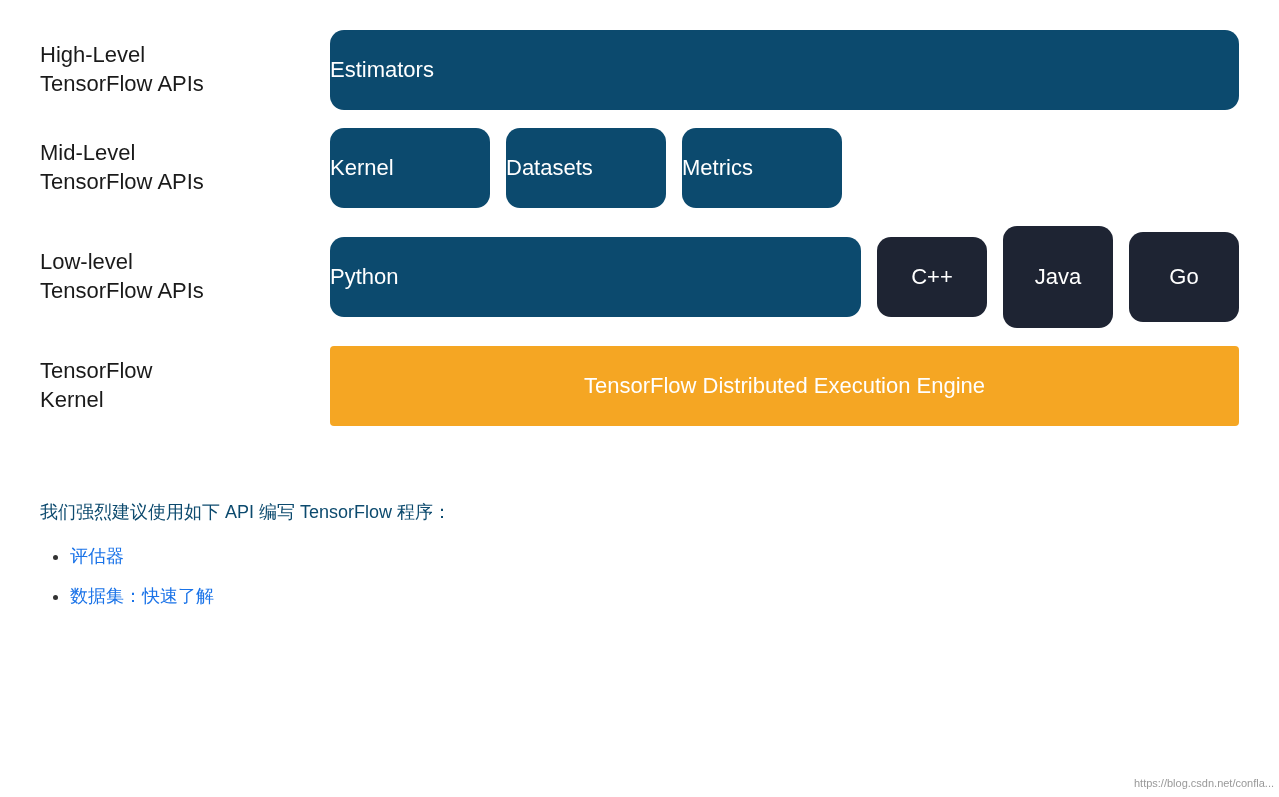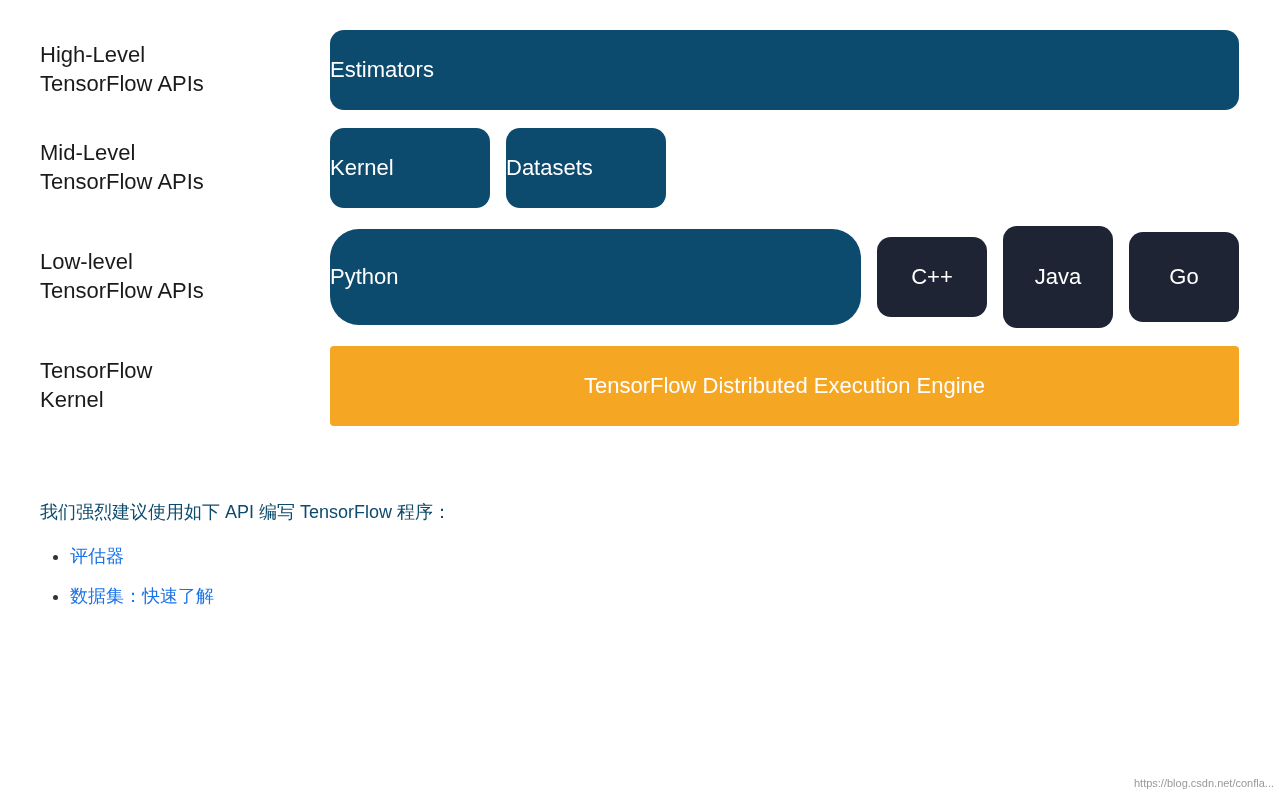--- a/index.html
+++ b/index.html
@@ -147,30 +147,33 @@
       <span>Mid-Level</span><br>
       <span>TensorFlow APIs</span>
     </div>
     <div class="row-content">
       <div class="block-orange block-medium">
         <span>Kernel</span>
       </div>
       <div class="block-orange block-medium">
         <span>Datasets</span>
       </div>
+      <div class="block-orange block-medium">
+        <span>Metrics</span>
+      </div>
     </div>
   </div>
 
   <div class="row">
     <div class="row-label">
       <span>Low-level</span><br>
       <span>TensorFlow APIs</span>
     </div>
     <div class="row-content" style="align-items: center;">
-      <div class="block-orange" style="flex: 1; height: 96px; border-radius: 29px;">
+      <div class="block-orange" style="flex: 1; height: 80px;">
         <span>Python</span>
       </div>
       <div class="block-dark" style="width: 110px; min-width: 110px; height: 80px;">
         <span>C++</span>
       </div>
       <div class="block-dark" style="width: 110px; min-width: 110px; height: 102px;">
         <span>Java</span>
       </div>
       <div class="block-dark" style="width: 110px; min-width: 110px; height: 90px;">
         <span>Go</span>

